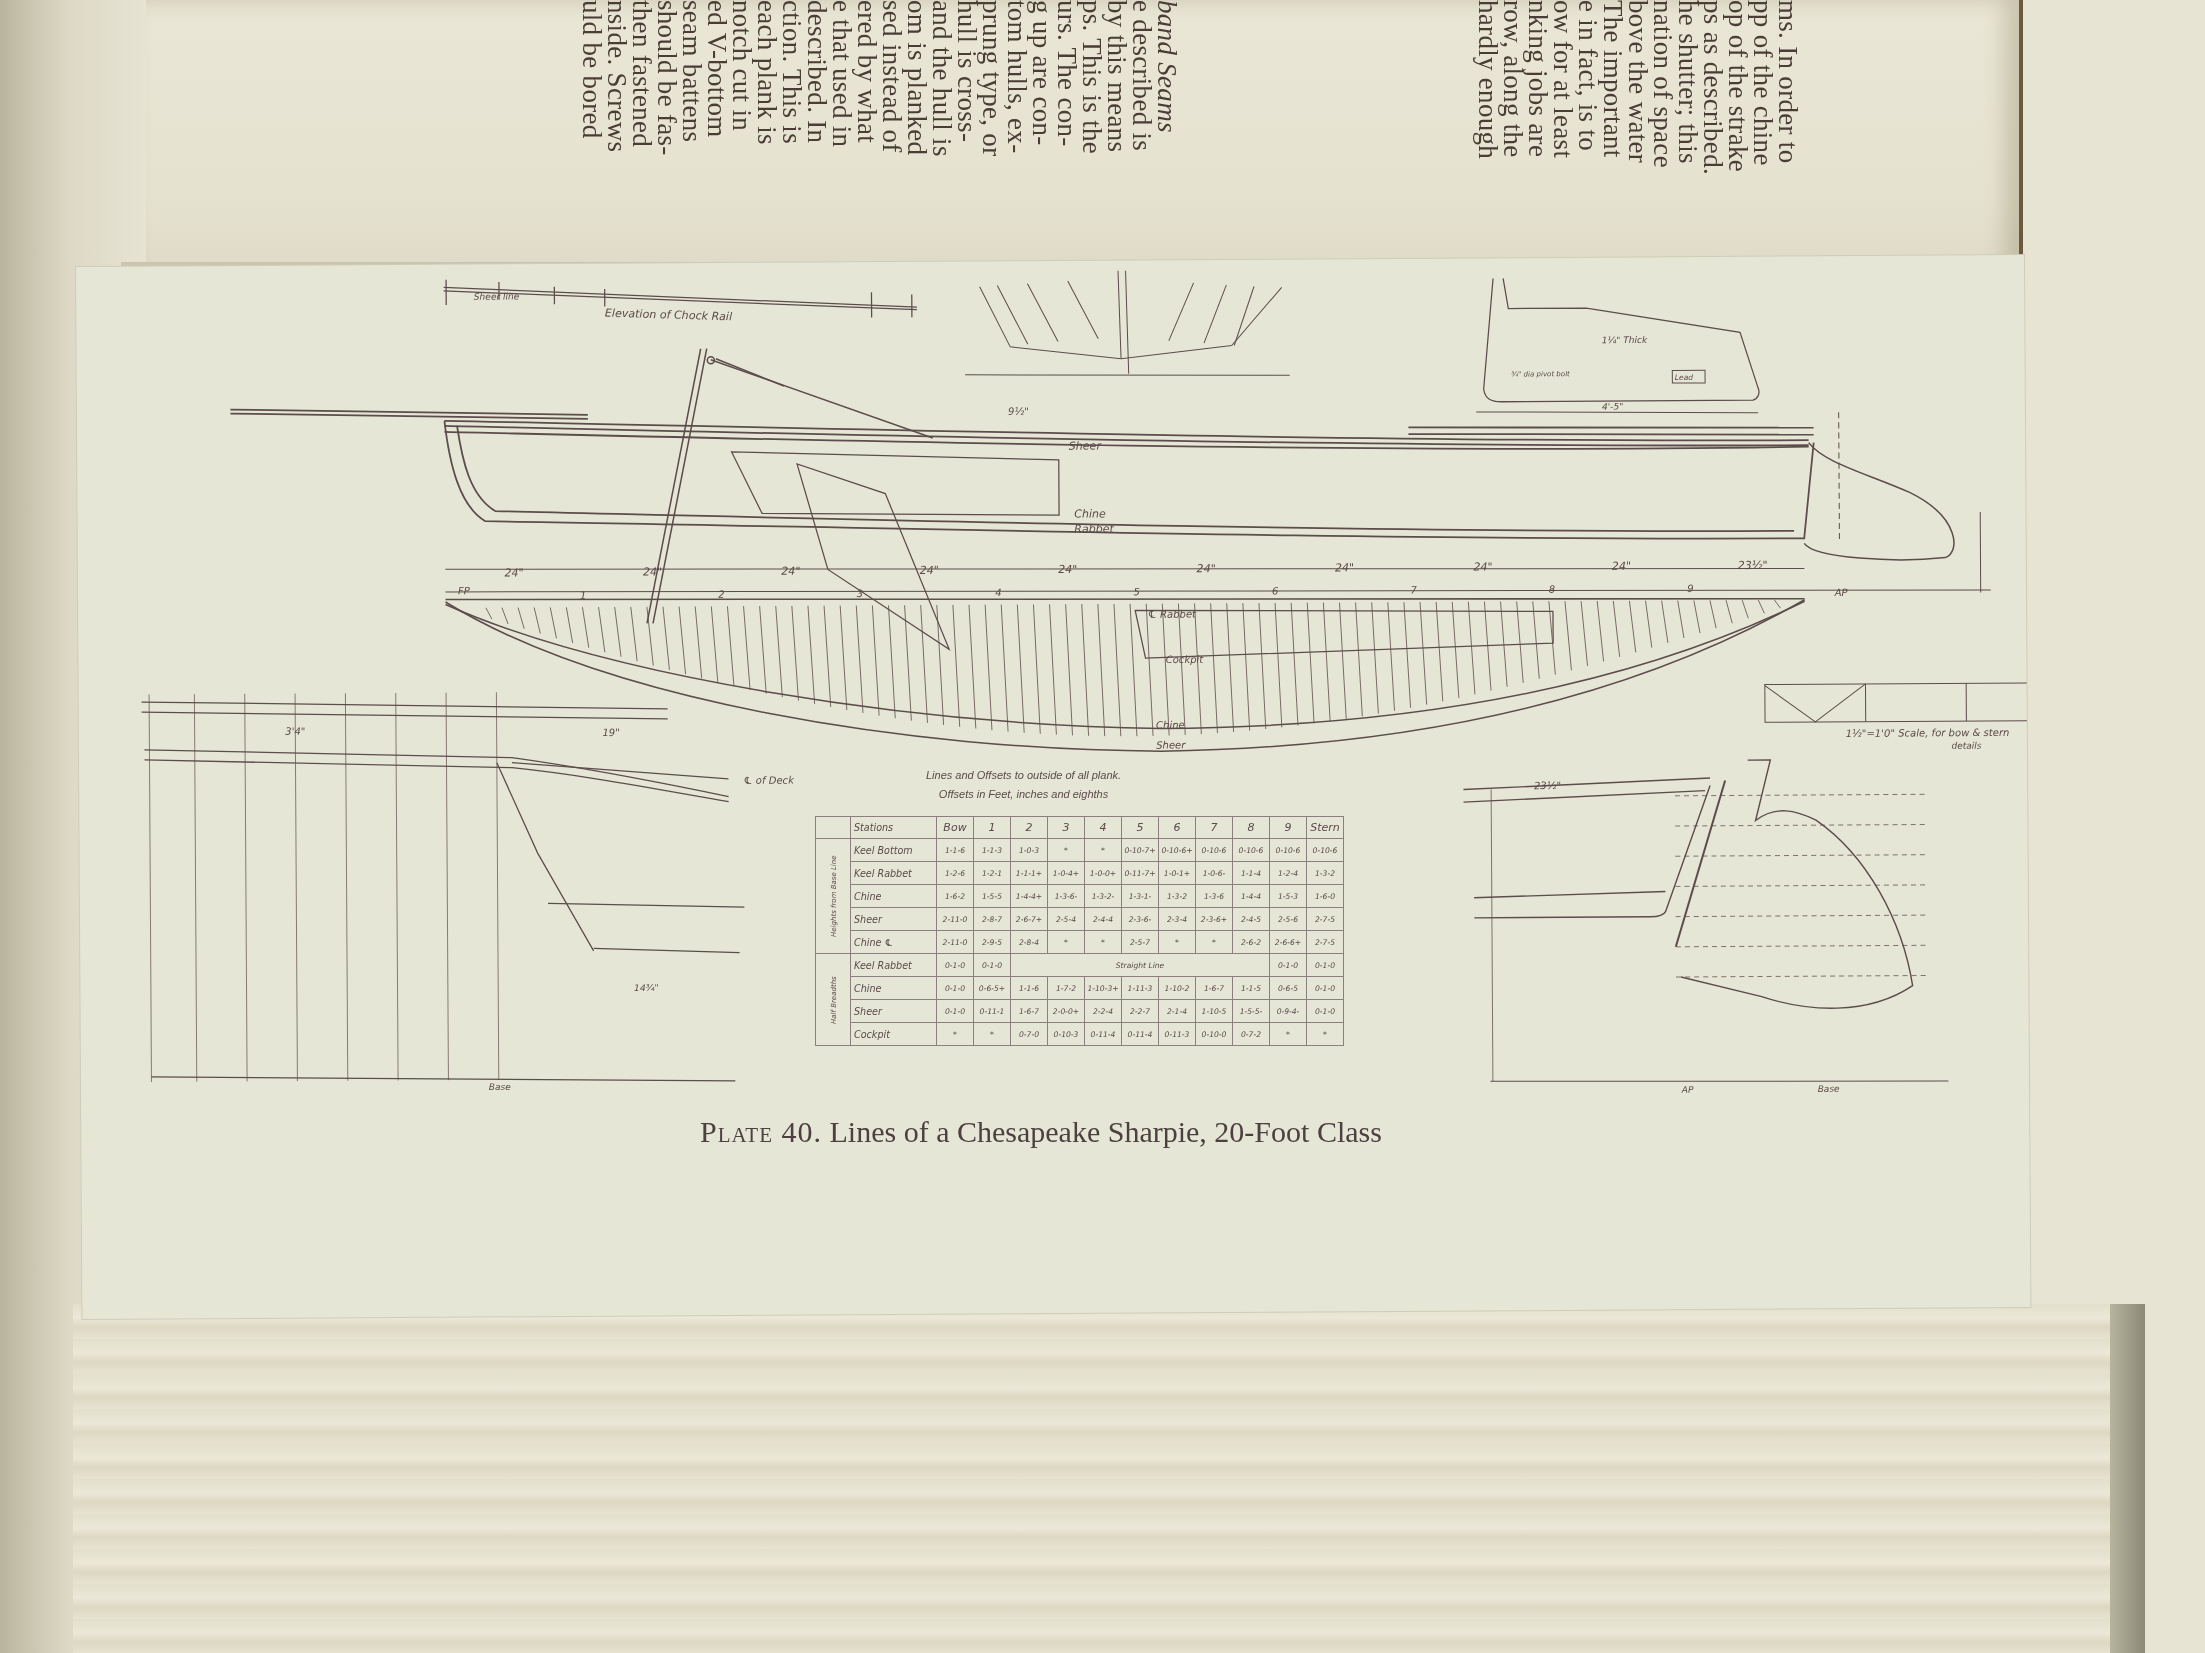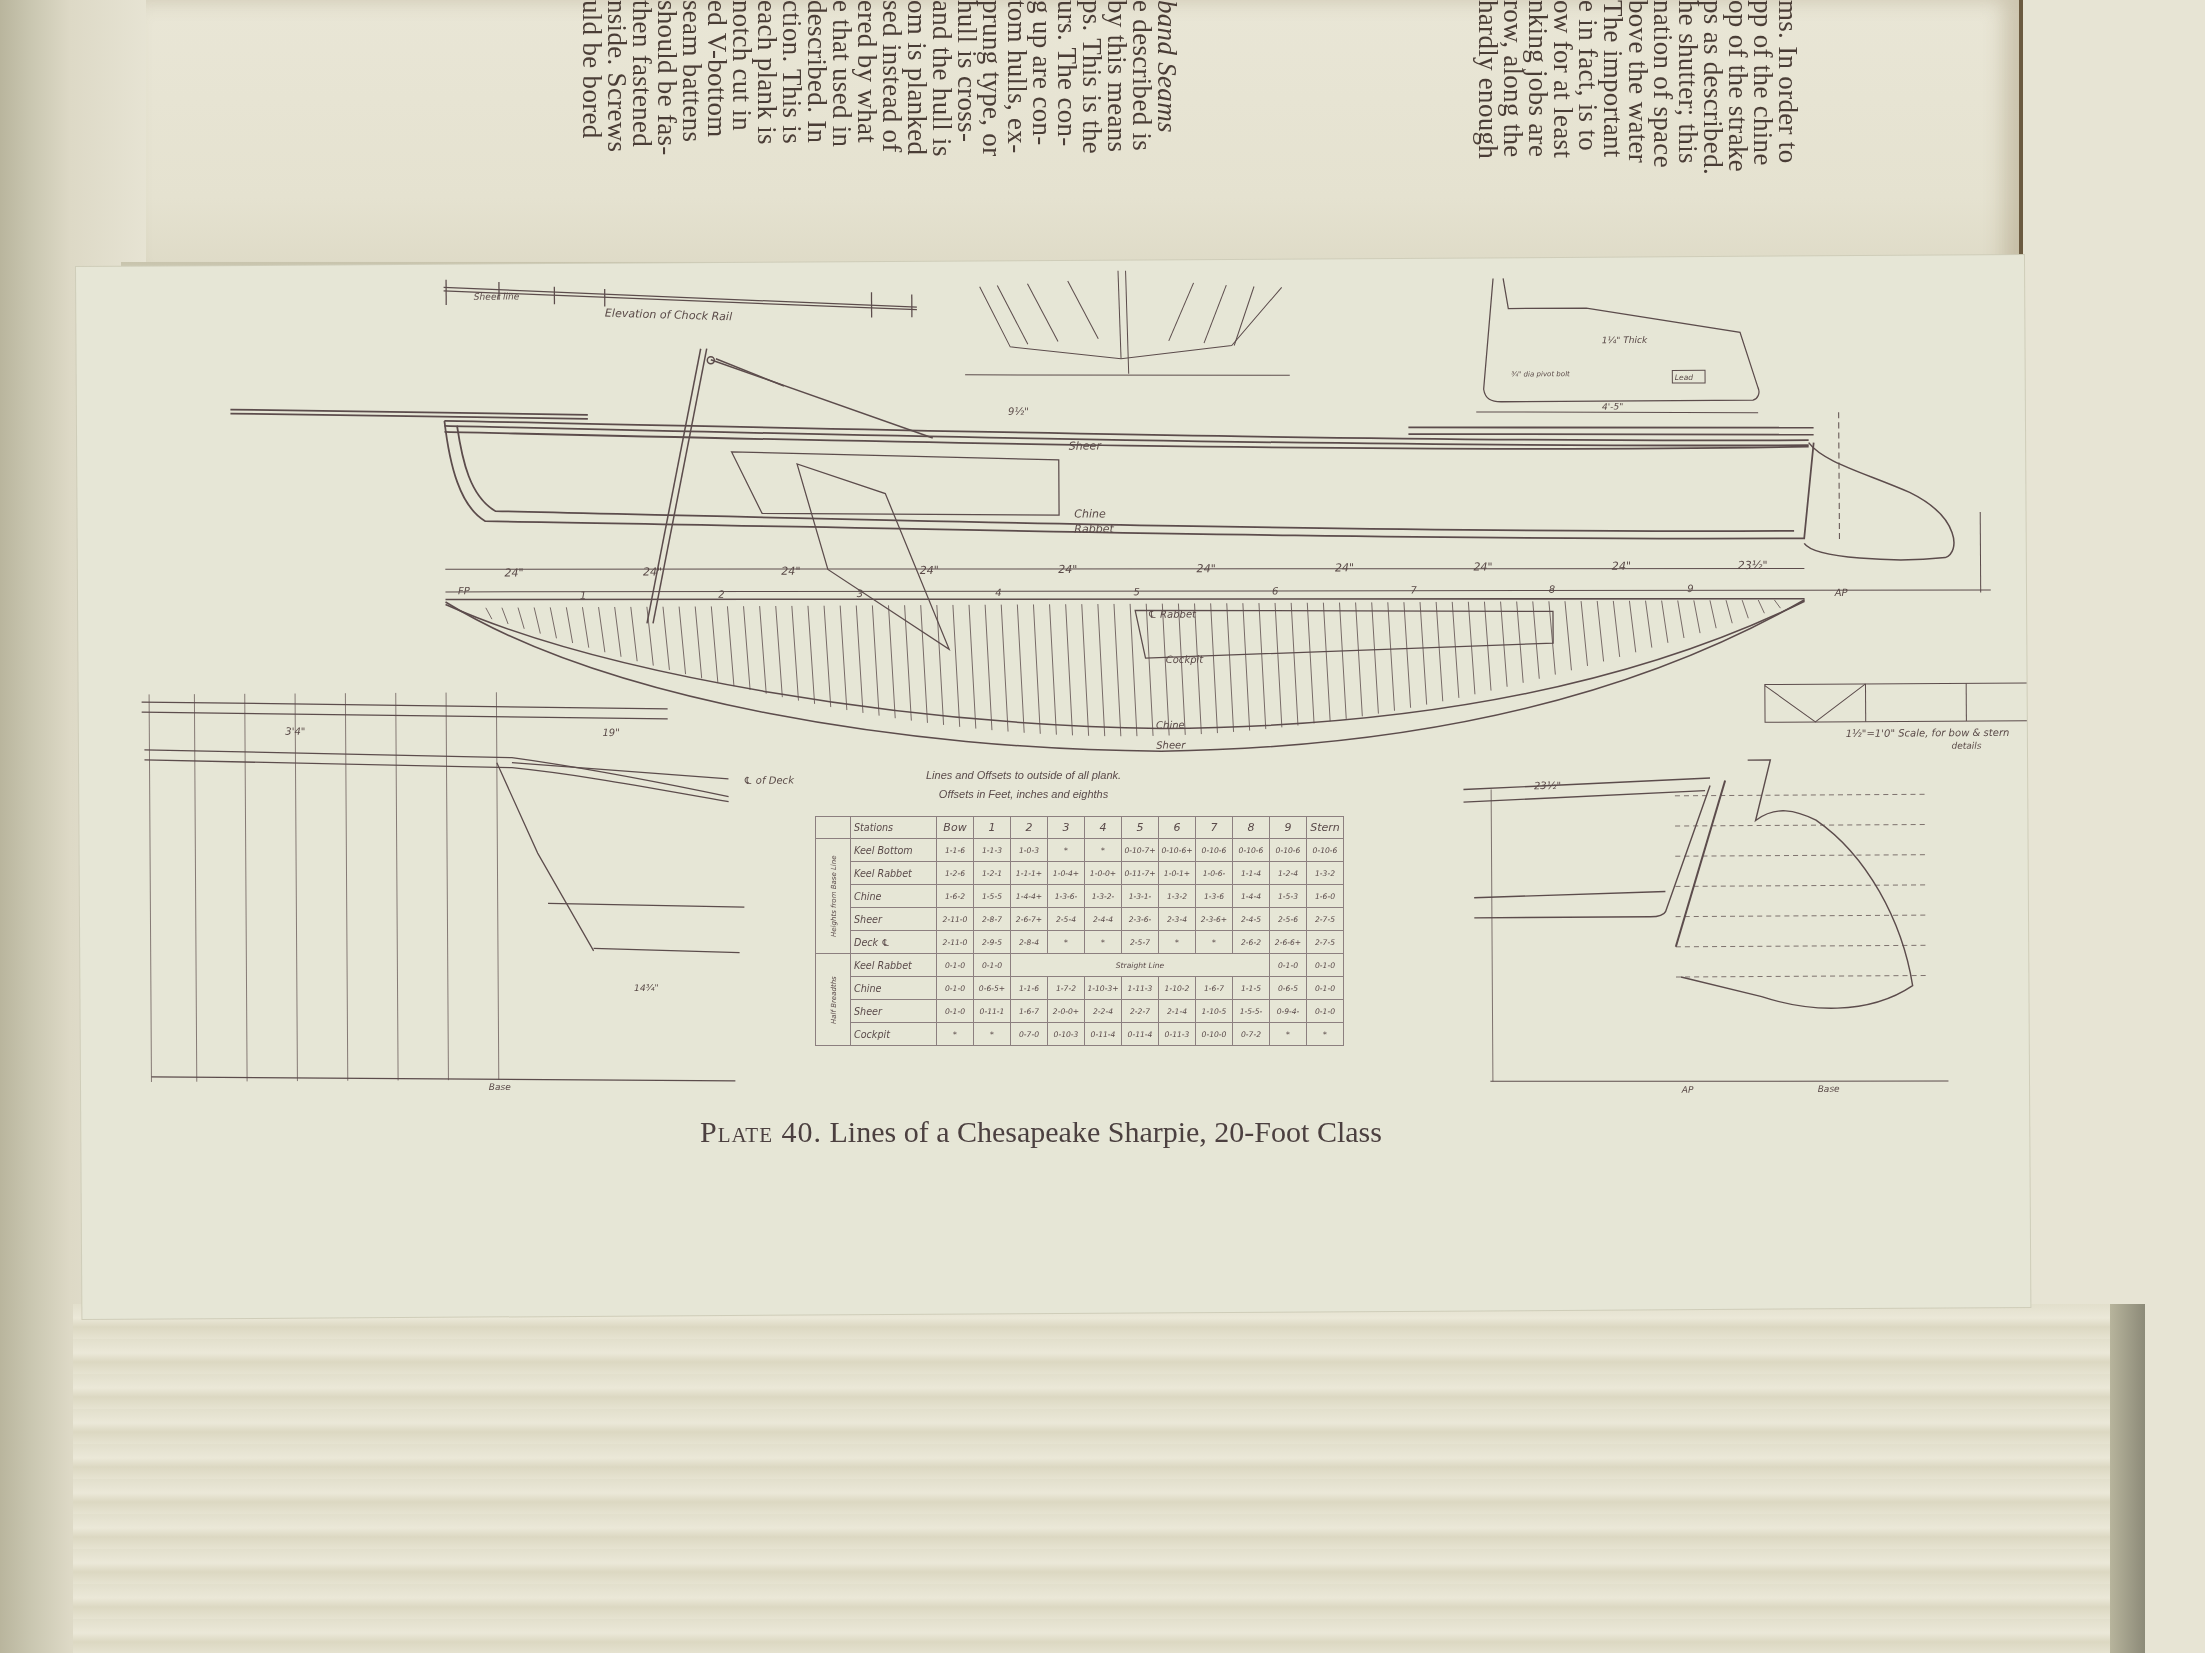--- a/index.html
+++ b/index.html
@@ -410,21 +410,21 @@
         <td class="val">2-5-4</td>
         <td class="val">2-4-4</td>
         <td class="val">2-3-6-</td>
         <td class="val">2-3-4</td>
         <td class="val">2-3-6+</td>
         <td class="val">2-4-5</td>
         <td class="val">2-5-6</td>
         <td class="val">2-7-5</td>
       </tr>
       <tr>
-        <td class="rowname">Deck ℄</td>
+        <td class="rowname">Chine ℄</td>
         <td class="val">2-11-0</td>
         <td class="val">2-9-5</td>
         <td class="val">2-8-4</td>
         <td class="val">*</td>
         <td class="val">*</td>
         <td class="val">2-5-7</td>
         <td class="val">*</td>
         <td class="val">*</td>
         <td class="val">2-6-2</td>
         <td class="val">2-6-6+</td>

